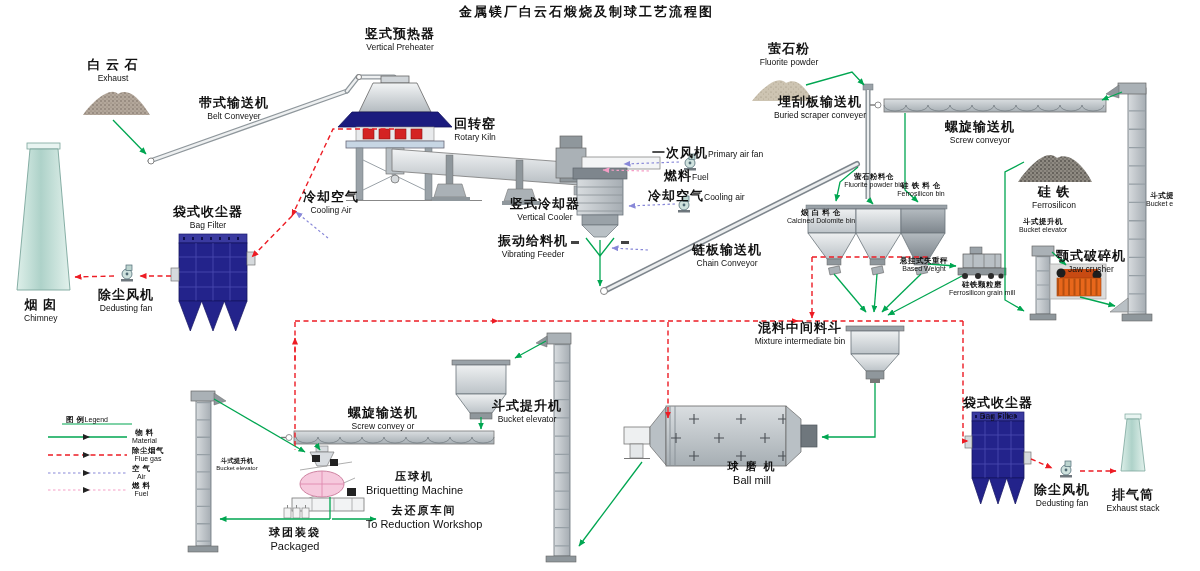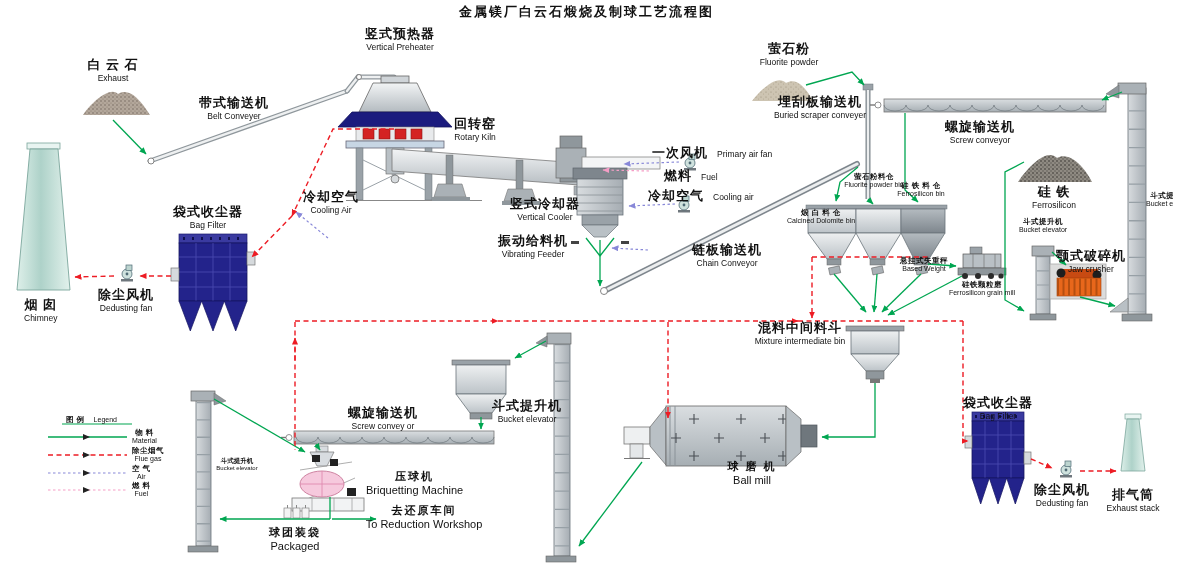--- a/index.html
+++ b/index.html
@@ -8,21 +8,21 @@
   .stage svg{position:absolute;left:0;top:0;}
   .title-zh{position:absolute;left:0;right:0;top:3px;text-align:center;font-size:13px;
             font-weight:bold;letter-spacing:2px;}
   .title-en{position:absolute;left:0;right:0;top:19px;text-align:center;font-size:12px;font-weight:bold;}
   #labels-layer{position:absolute;left:0;top:0;width:1200px;height:571px;pointer-events:none;}
   .lbl{position:absolute;white-space:nowrap;line-height:1.25;text-align:center;}
   .lbl .zh{display:block;font-weight:bold;font-size:13px;letter-spacing:1px;}
   .lbl .en{display:block;font-size:8.5px;}
   .lbl.center{transform:translateX(-50%);}
   .lbl.inline .zh,.lbl.inline .en{display:inline;}
-  .lbl.inline .en{margin-left:9px;}
+  .lbl.inline .en{margin-left:0;}
   .lbl.sm .zh{font-size:7.5px;letter-spacing:.5px;}
   .lbl.sm .en{font-size:7px;}
   .lbl.xs .zh{font-size:6.5px;letter-spacing:0;}
   .lbl.xs .en{font-size:6px;}
   .lbl.md .zh{font-size:11px;letter-spacing:2px;}
   .lbl.md .en{font-size:11px;}
 </style>
 </head>
 <body>
 

